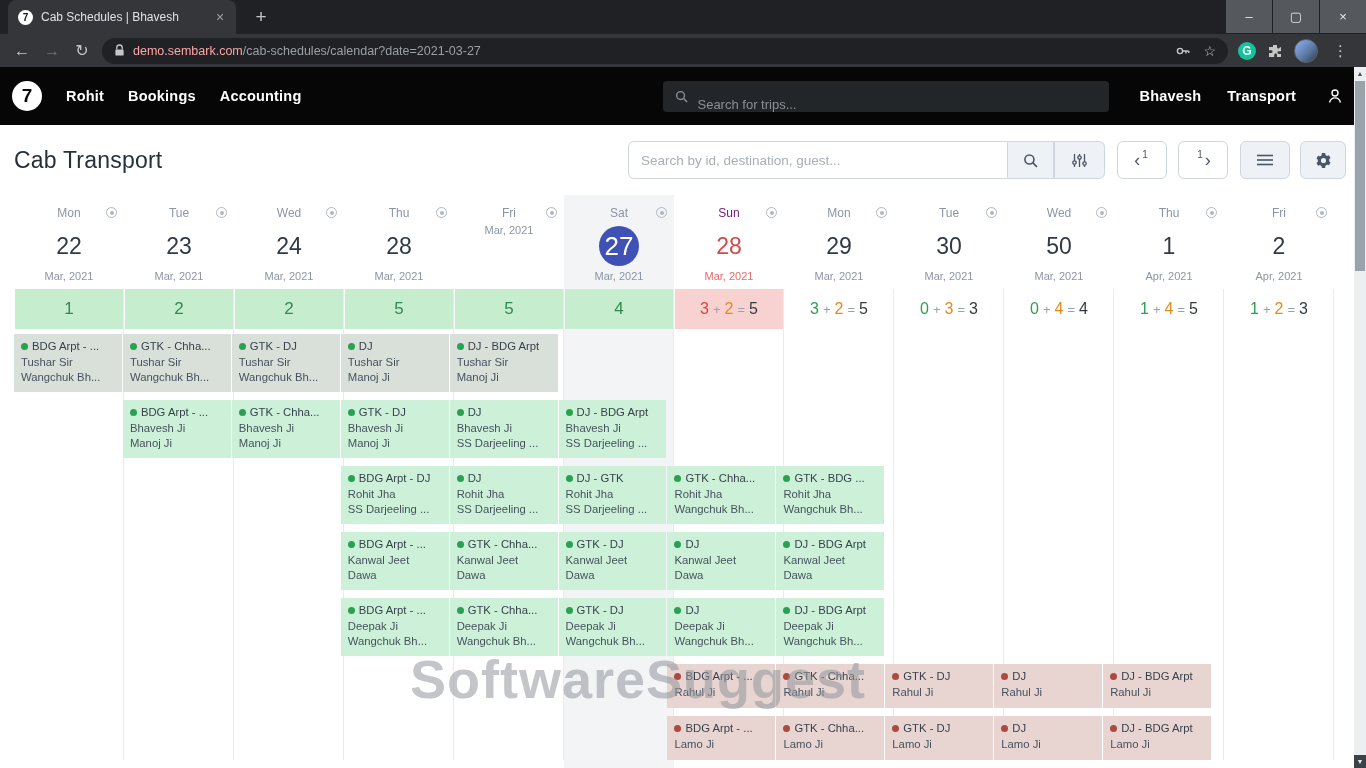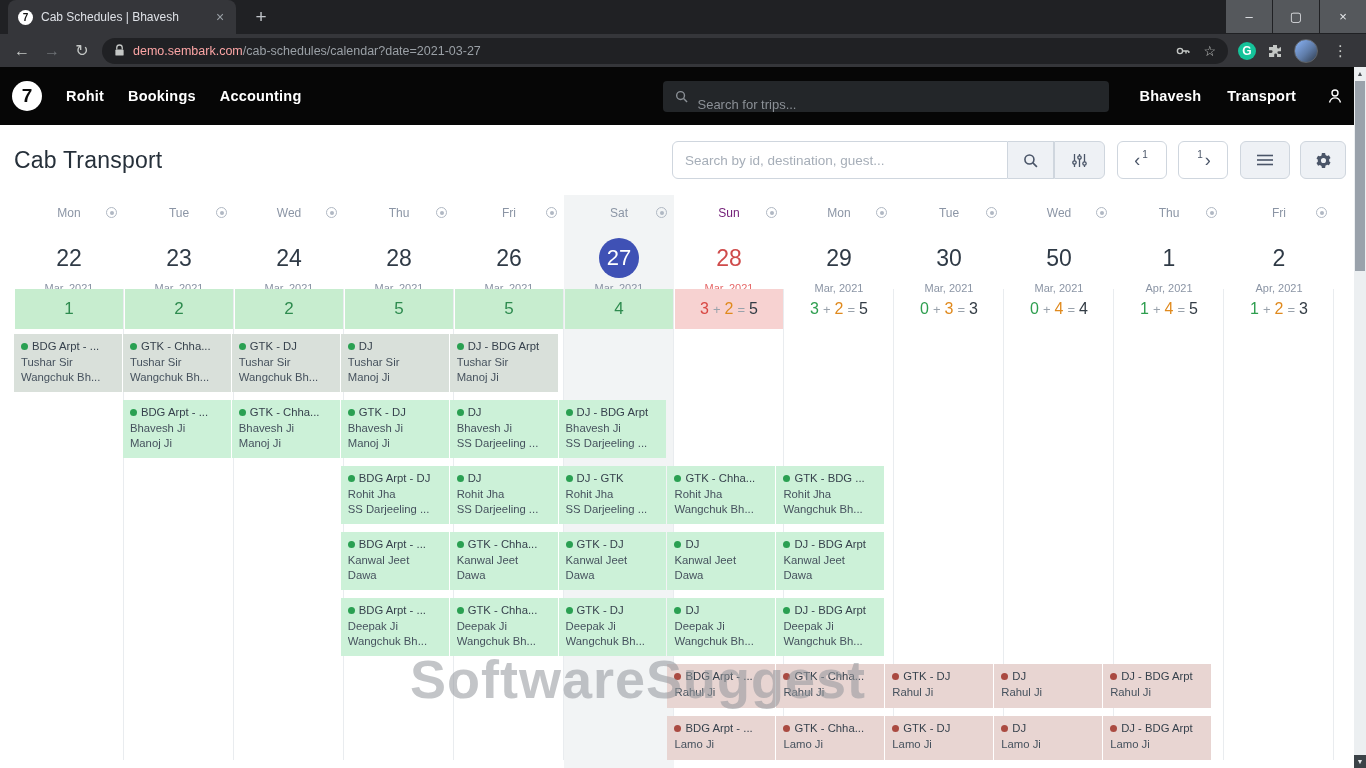--- a/index.html
+++ b/index.html
@@ -50,21 +50,21 @@
   .trip-search input::placeholder { color: #8b9096; }
   .nav-right { display: flex; align-items: center; gap: 26px; margin-left: 30px; }
   .user-ico { display: flex; margin: 0 4px; }
 
   
   .main { position: relative; height: 643px; }
   .page-header { height: 70px; display: flex; align-items: center; padding: 0 20px 0 14px; }
   .page-title { font-size: 23px; font-weight: 500; color: #26303a; letter-spacing: .2px; }
   .header-controls { margin-left: auto; display: flex; align-items: center; }
   .search-group { display: flex; height: 38px; }
-  .search-group input { width: 336px; border: 1px solid #cfd6de; border-radius: 6px 0 0 6px; padding: 0 12px;
+  .search-group input { width: 380px; border: 1px solid #cfd6de; border-radius: 6px 0 0 6px; padding: 0 12px;
                         font-size: 13.5px; color: #333; outline: none; font-family: inherit; }
   .search-group input::placeholder { color: #a6aeb8; }
   .btn { display: flex; align-items: center; justify-content: center; border: 1px solid #cfd6de;
          background: #eef1f5; color: #4a5568; cursor: pointer; font-family: inherit; }
   .search-btn { width: 46px; border-left: none; }
   .filter-btn { width: 51px; border-radius: 0 6px 6px 0; }
   .pager { display: flex; gap: 11px; margin-left: 12px; }
   .pager button { width: 50px; height: 38px; border: 1px solid #cfd6de; background: #fff; border-radius: 6px;
                   color: #4a5568; display: flex; align-items: center; justify-content: center; font-family: inherit; cursor: pointer; }
   .pager .chev { font-size: 18px; line-height: 1; }
@@ -81,25 +81,25 @@
   .lcol { border-right: 1px solid #e9ecef; }
 
   .day-headers { position: relative; z-index: 1; display: grid; grid-template-columns: repeat(12, 1fr);
                  padding: 10px 32px 0 14px; height: 94px; }
   .day-col { position: relative; text-align: center; cursor: pointer; }
   .day-top { position: relative; height: 15px; display: flex; justify-content: center; align-items: center; }
   .weekday { font-size: 12px; color: #8b95a5; }
   .day-col.is-holiday .weekday { color: #701a75; }
   .day-ring { position: absolute; right: 7px; top: 2px; width: 11px; height: 11px; border: 1px solid #b0b8c3; border-radius: 50%; }
   .day-ring::after { content: ""; position: absolute; inset: 2.5px; border-radius: 50%; background: #b0b8c3; }
-  .day-num { margin-top: 18px; height: 40px; display: flex; align-items: center; justify-content: center; }
+  .day-num { margin-top: 6px; height: 40px; display: flex; align-items: center; justify-content: center; }
   .day-num span { font-size: 23px; color: #2f3a46; }
   .day-col.is-holiday .day-num span { color: #cf4b4b; }
   .day-col.is-selected .day-num span { background: #3f51b5; color: #fff; width: 40px; height: 40px; border-radius: 50%;
-                                       display: flex; align-items: center; justify-content: center; font-size: 22px; }
+                                       display: flex; align-items: center; justify-content: center; font-size: 26px; }
   .day-month { margin-top: 4px; font-size: 11px; color: #8b95a5; }
   .day-col.is-holiday .day-month { color: #e66a6a; }
 
   .body-wrap { position: relative; }
   .counts-row { position: relative; z-index: 1; display: grid; grid-template-columns: repeat(12, 1fr);
                 padding: 0 32px 0 14px; height: 40px; }
   .count-cell { display: flex; align-items: center; justify-content: center; margin: 0 1px; font-size: 16px; gap: 3px; }
   .count-cell.tone-green { background: #c7edcf; }
   .count-cell.tone-pink { background: #f7d2d1; }
   .cnt-single { color: #2e8b4f; font-weight: 500; font-size: 17px; }
@@ -322,23 +322,20 @@
           <div class="day-num">
             <span>28</span>
           </div>
           <div class="day-month">Mar, 2021</div>
         </div>
         <div class="day-col">
           <div class="day-top">
             <span class="weekday">Fri</span>
             <span class="day-ring"></span>
           </div>
-          <div class="day-num">
-            <span>26</span>
-          </div>
           <div class="day-month">Mar, 2021</div>
         </div>
         <div class="day-col is-selected">
           <div class="day-top">
             <span class="weekday">Sat</span>
             <span class="day-ring"></span>
           </div>
           <div class="day-num">
             <span>27</span>
           </div>

